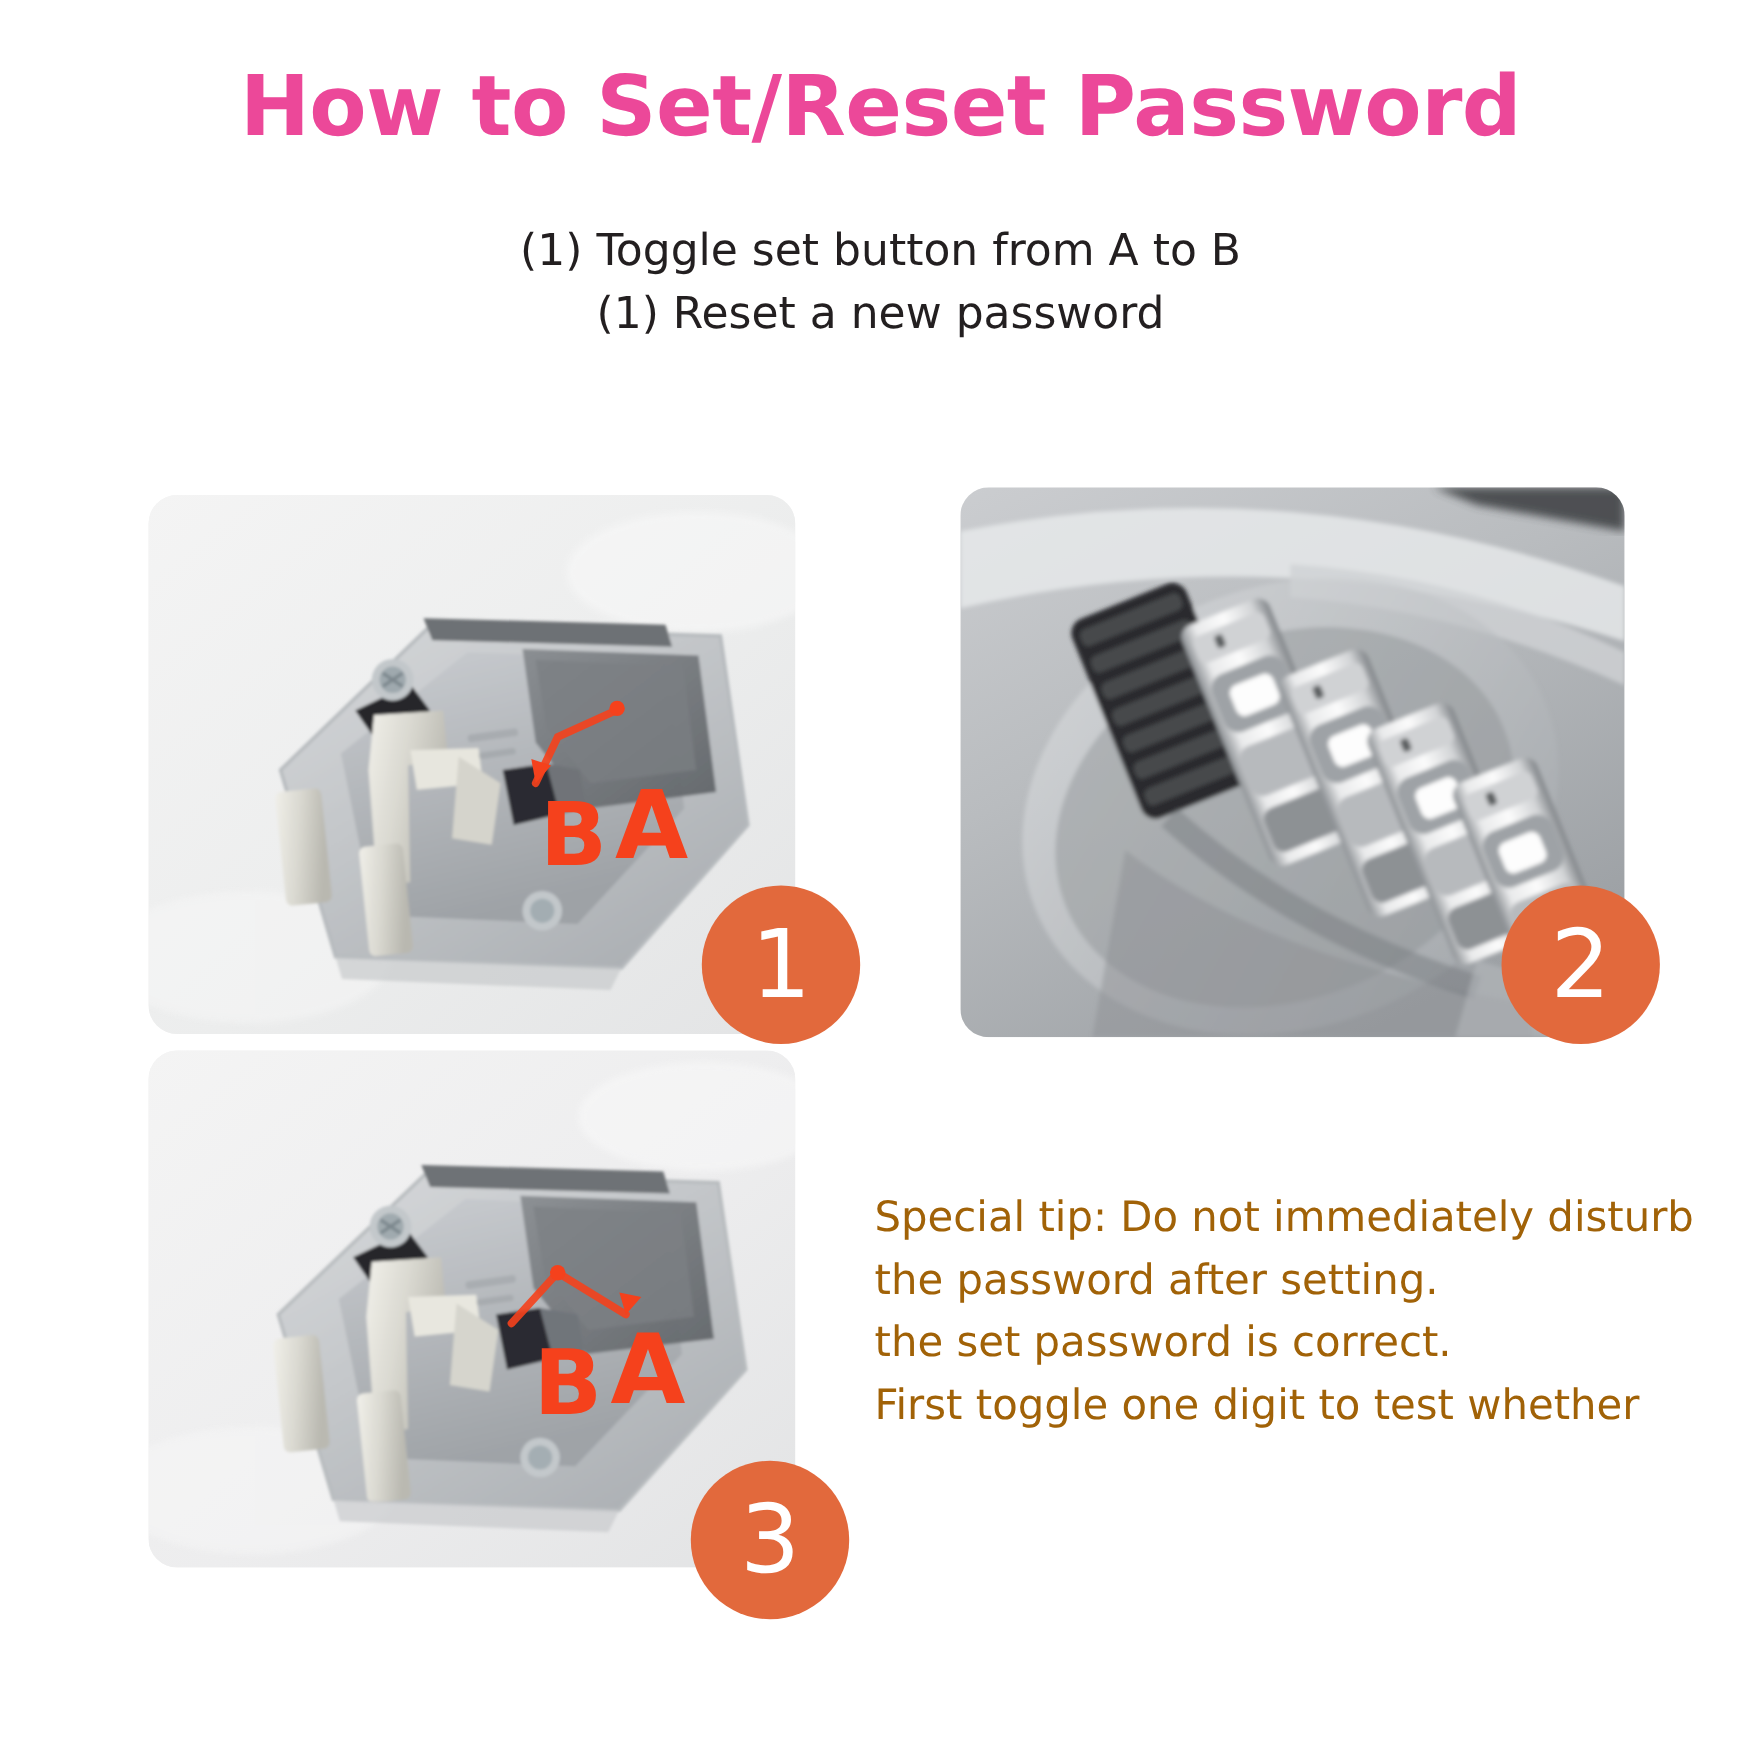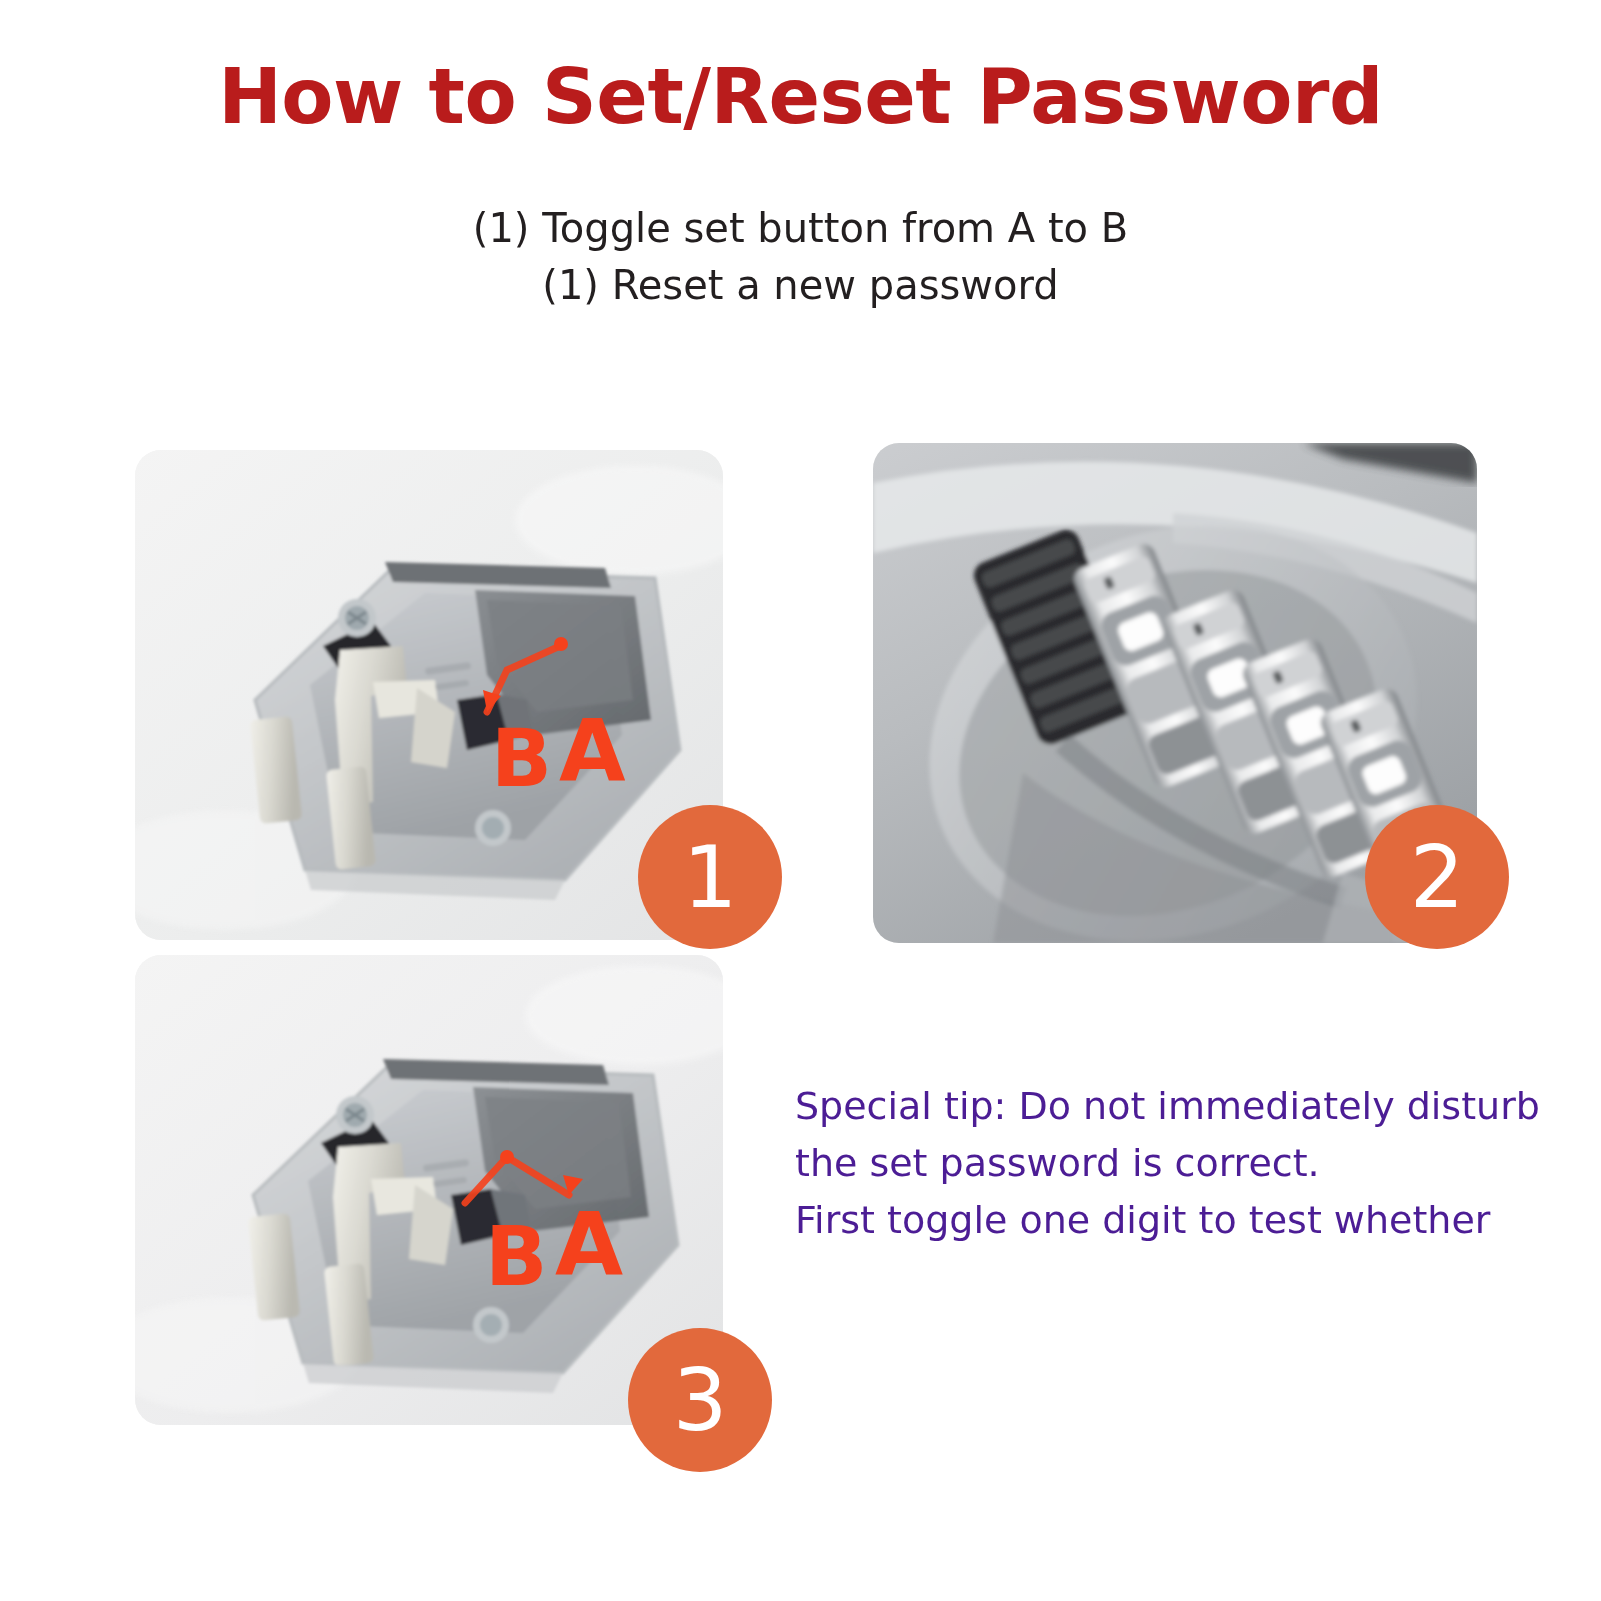--- a/index.html
+++ b/index.html
@@ -19,21 +19,21 @@
   .title {
     position: absolute;
     left: 0;
     top: 52px;
     width: 1601px;
     text-align: center;
     font-family: "DejaVu Sans", sans-serif;
     font-size: 76px;
     font-weight: bold;
     letter-spacing: -0.5px;
-    color: #b91c1c;
+    color: #ec4899;
     white-space: nowrap;
   }
 
   
   .intro {
     position: absolute;
     left: 0;
     top: 200px;
     width: 1601px;
     text-align: center;
@@ -75,21 +75,21 @@
   #badge-1 { left: 638px;  top: 805px;  width: 144px; height: 144px; }
   #badge-2 { left: 1365px; top: 805px;  width: 144px; height: 144px; }
   #badge-3 { left: 628px;  top: 1328px; width: 144px; height: 144px; }
 
   
   .tip {
     position: absolute;
     left: 795px;
     top: 1078px;
     width: 790px;
-    color: #4c1d95;
+    color: #a16207;
     font-family: "DejaVu Sans", sans-serif;
     font-size: 38px;
     line-height: 57px;
   }
   .tip div { white-space: nowrap; }
 </style>
 </head>
 <body>
 
 <div class="title">How to Set/Reset Password</div>
@@ -368,15 +368,16 @@
     <text x="420" y="320" font-family="DejaVu Sans, sans-serif" font-size="88" font-weight="bold" fill="#f5411c">A</text>
   </svg>
 </div>
 
 <div class="badge" id="badge-1">1</div>
 <div class="badge" id="badge-2">2</div>
 <div class="badge" id="badge-3">3</div>
 
 <div class="tip">
   <div>Special tip: Do not immediately disturb</div>
+  <div>the password after setting.</div>
   <div>the set password is correct.</div>
   <div>First toggle one digit to test whether</div>
 </div>
 
 </body></html>

